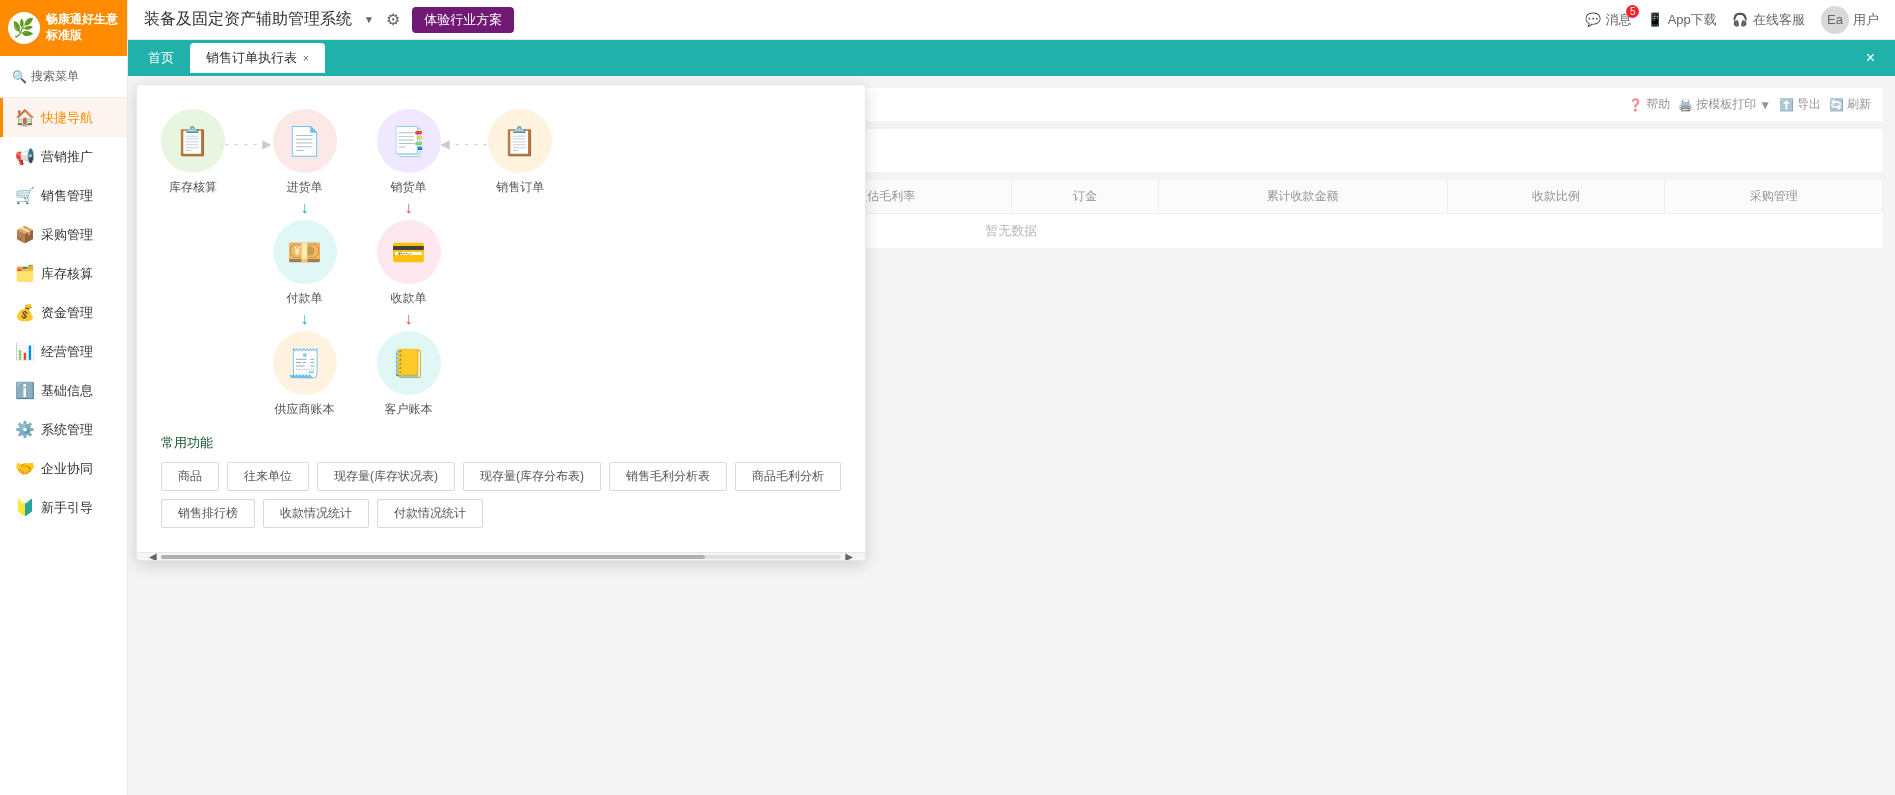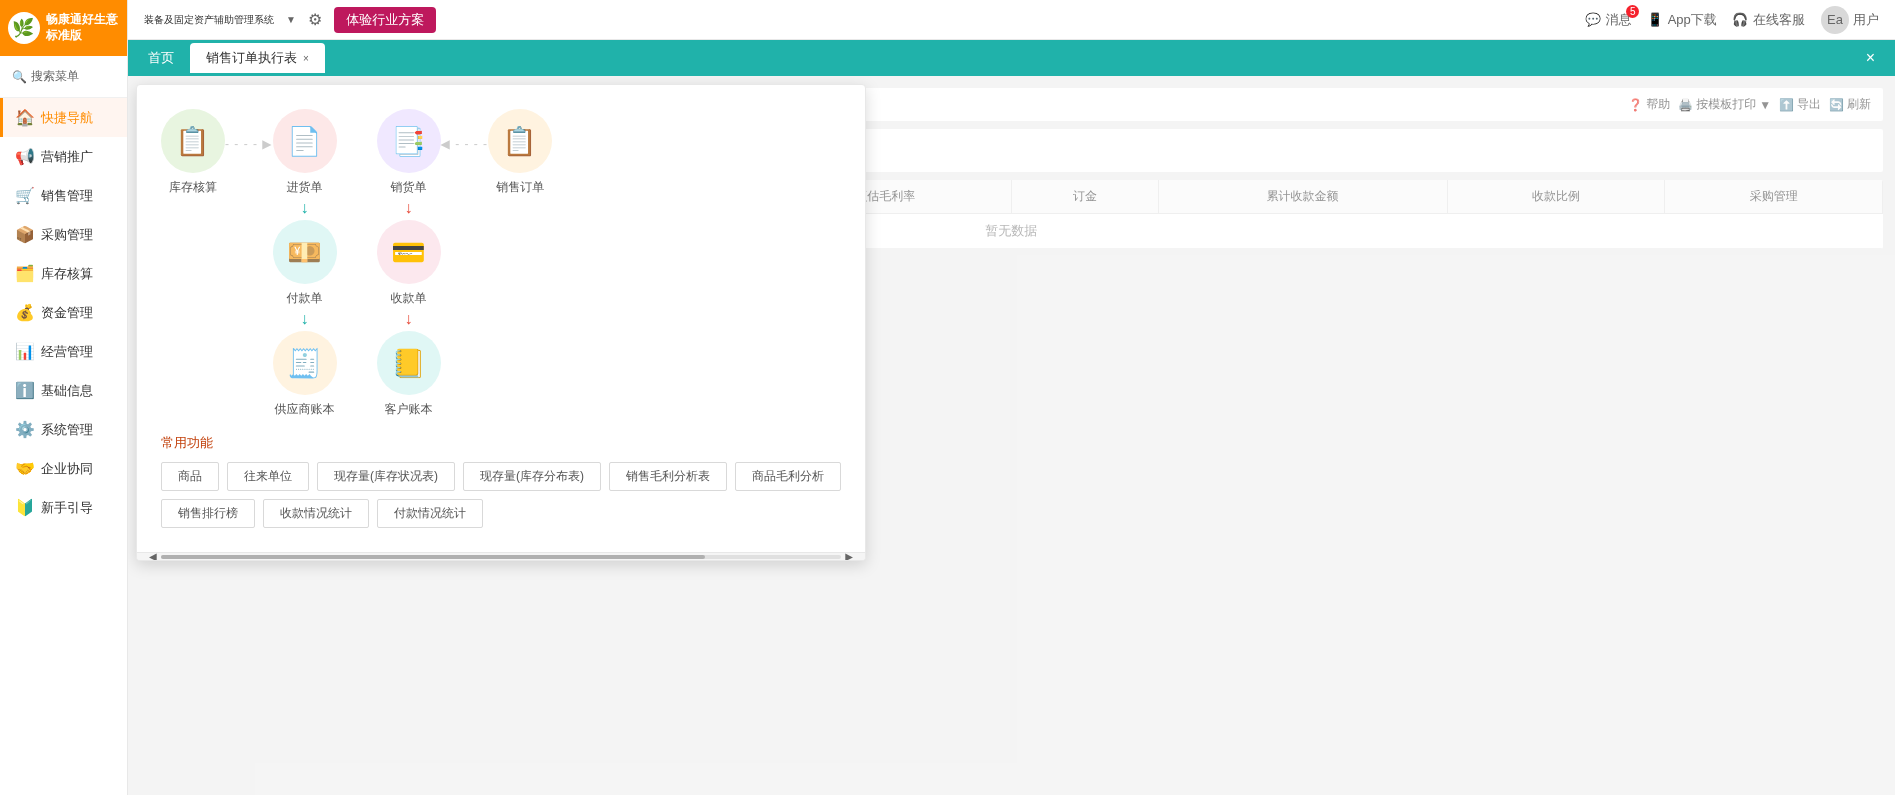--- a/index.html
+++ b/index.html
@@ -18,24 +18,24 @@
     .sidebar-nav { flex: 1; overflow-y: auto; }
     .sidebar-item { display: flex; align-items: center; gap: 6px; padding: 10px 12px; cursor: pointer; color: #333; font-size: 13px; border-left: 3px solid transparent; }
     .sidebar-item.active { background: #fff5f0; border-left-color: #ff8c00; color: #ff8c00; }
     .sidebar-item .item-icon { font-size: 16px; width: 20px; text-align: center; }
 
     
     .main { flex: 1; display: flex; flex-direction: column; overflow: hidden; }
 
     
     .top-header { height: 40px; background: #fff; border-bottom: 1px solid #e8e8e8; display: flex; align-items: center; padding: 0 16px; gap: 12px; }
-    .system-title { font-size: 10px; color: #333; font-weight: 500; }
+    .system-title { font-size: 16px; color: #333; font-weight: 500; }
     .dropdown-arrow { color: #666; font-size: 10px; cursor: pointer; }
     .settings-icon { color: #666; cursor: pointer; font-size: 16px; }
-    .trial-btn { background: #be185d; color: #fff; border: none; border-radius: 4px; padding: 4px 12px; cursor: pointer; font-size: 13px; }
+    .trial-btn { background: #701a75; color: #fff; border: none; border-radius: 4px; padding: 4px 12px; cursor: pointer; font-size: 13px; }
     .header-right { margin-left: auto; display: flex; align-items: center; gap: 16px; color: #666; font-size: 13px; }
     .header-right-item { display: flex; align-items: center; gap: 4px; cursor: pointer; position: relative; }
     .badge { background: #f5222d; color: #fff; border-radius: 8px; font-size: 10px; padding: 1px 4px; position: absolute; top: -6px; right: -8px; }
     .user-avatar { width: 28px; height: 28px; background: #d9d9d9; border-radius: 50%; display: flex; align-items: center; justify-content: center; font-size: 13px; color: #666; }
 
     
     .tab-bar { height: 36px; background: #20b2aa; display: flex; align-items: center; padding: 0 12px 0 4px; }
     .tab-item { padding: 6px 16px; color: #fff; font-size: 13px; cursor: pointer; display: flex; align-items: center; gap: 6px; border-radius: 4px 4px 0 0; }
     .tab-item.home { background: transparent; }
     .tab-item.active { background: #fff; color: #333; }
@@ -77,21 +77,21 @@
 
     .circle-green { background: #e8f5e0; }
     .circle-red { background: #fde8e8; }
     .circle-purple { background: #f0e8ff; }
     .circle-orange { background: #fff3e0; }
     .circle-teal { background: #e0f7f5; }
     .circle-pink { background: #fce8ee; }
 
     
     .common-section { margin-top: 16px; }
-    .common-title { font-size: 13px; color: #c2410c; font-weight: 500; margin-bottom: 10px; }
+    .common-title { font-size: 13px; color: #14532d; font-weight: 500; margin-bottom: 10px; }
     .common-btns { display: flex; flex-wrap: wrap; gap: 8px; }
     .common-btn { border: 1px solid #d9d9d9; background: #fff; color: #555; border-radius: 2px; padding: 5px 16px; font-size: 12px; cursor: pointer; }
 
     
     .modal-scrollbar { height: 8px; background: #f5f5f5; border-top: 1px solid #e8e8e8; display: flex; align-items: center; padding: 0 8px; }
     .scrollbar-track { flex: 1; background: #e0e0e0; height: 4px; border-radius: 2px; position: relative; }
     .scrollbar-thumb { width: 80%; height: 4px; background: #b0b0b0; border-radius: 2px; }
     .scrollbar-arrow { color: #666; cursor: pointer; font-size: 10px; padding: 0 4px; }
     .flow-col { display: flex; flex-direction: column; align-items: center; }
   </style>

